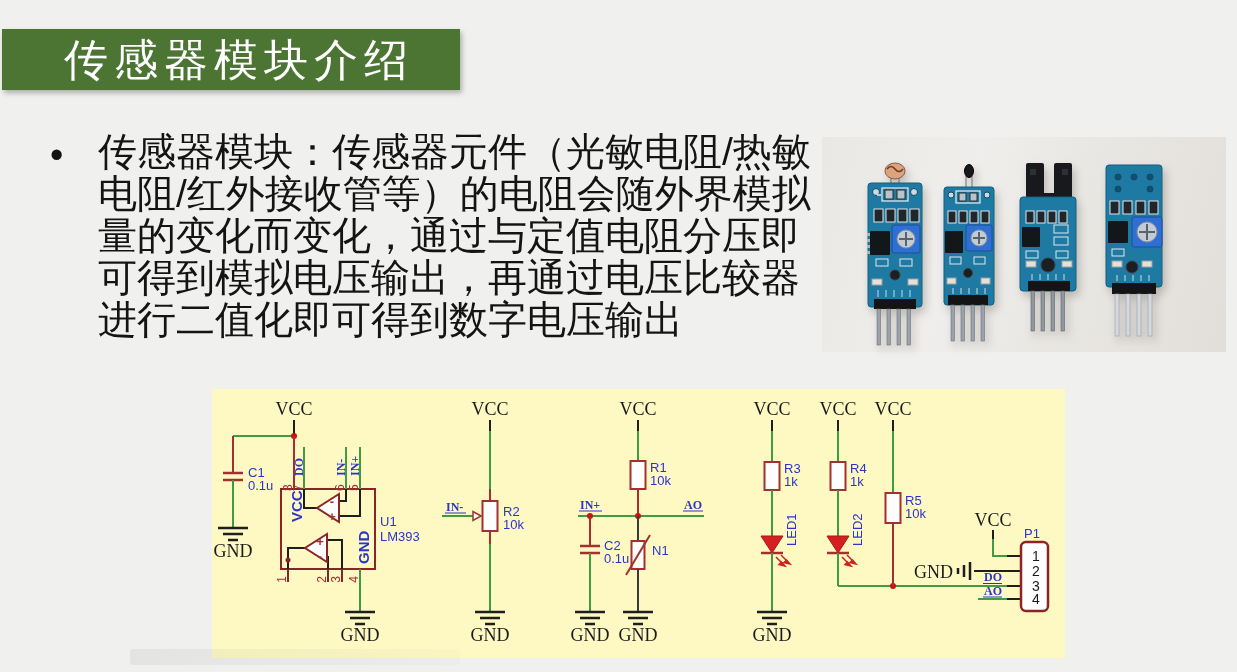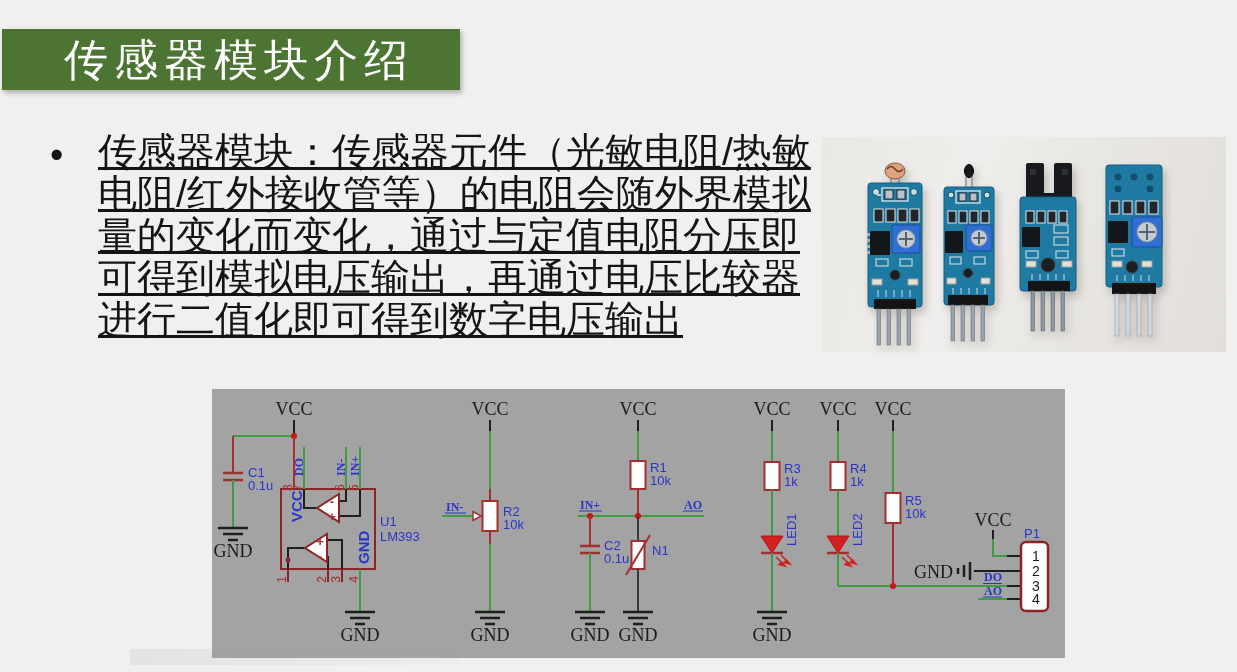--- a/index.html
+++ b/index.html
@@ -6,27 +6,27 @@
   .slide{position:relative;width:1237px;height:672px;background:#f0f0ef;overflow:hidden;
          font-family:"Liberation Sans",sans-serif;}
   
   .banner{position:absolute;left:2px;top:9px;width:458px;height:61px;background:#4c7433;
           box-shadow:2px 3px 5px rgba(0,0,0,.28);display:flex;align-items:center;
           padding-left:62px;box-sizing:border-box;margin-top:20px;}
   .banner-text{font-size:44px;color:#fff;letter-spacing:6px;line-height:1;}
   
   .bullet-marker{position:absolute;left:50px;top:134px;font-size:38px;color:#141414;}
   .bullet-text{position:absolute;left:98px;top:131px;width:714px;font-size:39px;line-height:42px;
-               color:#141414;text-align:left;word-break:break-all;text-decoration:underline;}
+               color:#141414;text-align:left;word-break:break-all;}
   
   .photo{position:absolute;left:822px;top:137px;width:404px;height:215px;
          background:linear-gradient(105deg,#eae8e4 0%,#f0eeec 35%,#e9e7e3 60%,#e2dfdb 100%);}
   .module{position:absolute;filter:drop-shadow(3px 5px 4px rgba(70,62,55,.28));}
   
-  .schematic{position:absolute;left:212px;top:389px;width:853px;height:269px;background:#a3a3a3;}
+  .schematic{position:absolute;left:212px;top:389px;width:853px;height:269px;background:#fef9c3;}
   .schematic svg{display:block;}
   .ts{font-family:"Liberation Serif",serif;font-size:18px;fill:#1a1a1a;}
   .tc{font-family:"Liberation Sans",sans-serif;font-size:14px;fill:#1a1a1a;}
   .tb{font-family:"Liberation Sans",sans-serif;font-size:13px;fill:#2b35c8;}
   .tbi{font-family:"Liberation Sans",sans-serif;font-size:15px;font-weight:bold;fill:#2b35c8;}
   .tn{font-family:"Liberation Serif",serif;font-size:12px;font-weight:bold;fill:#2b35c8;}
   .tp{font-family:"Liberation Sans",sans-serif;font-size:12px;fill:#a33030;}
   .tsign{font-family:"Liberation Sans",sans-serif;font-size:13px;font-weight:bold;fill:#a33030;}
   .watermark{position:absolute;left:130px;top:649px;width:330px;height:16px;border-radius:3px;
              background:linear-gradient(90deg,rgba(150,150,150,.14),rgba(150,150,150,.04));}

